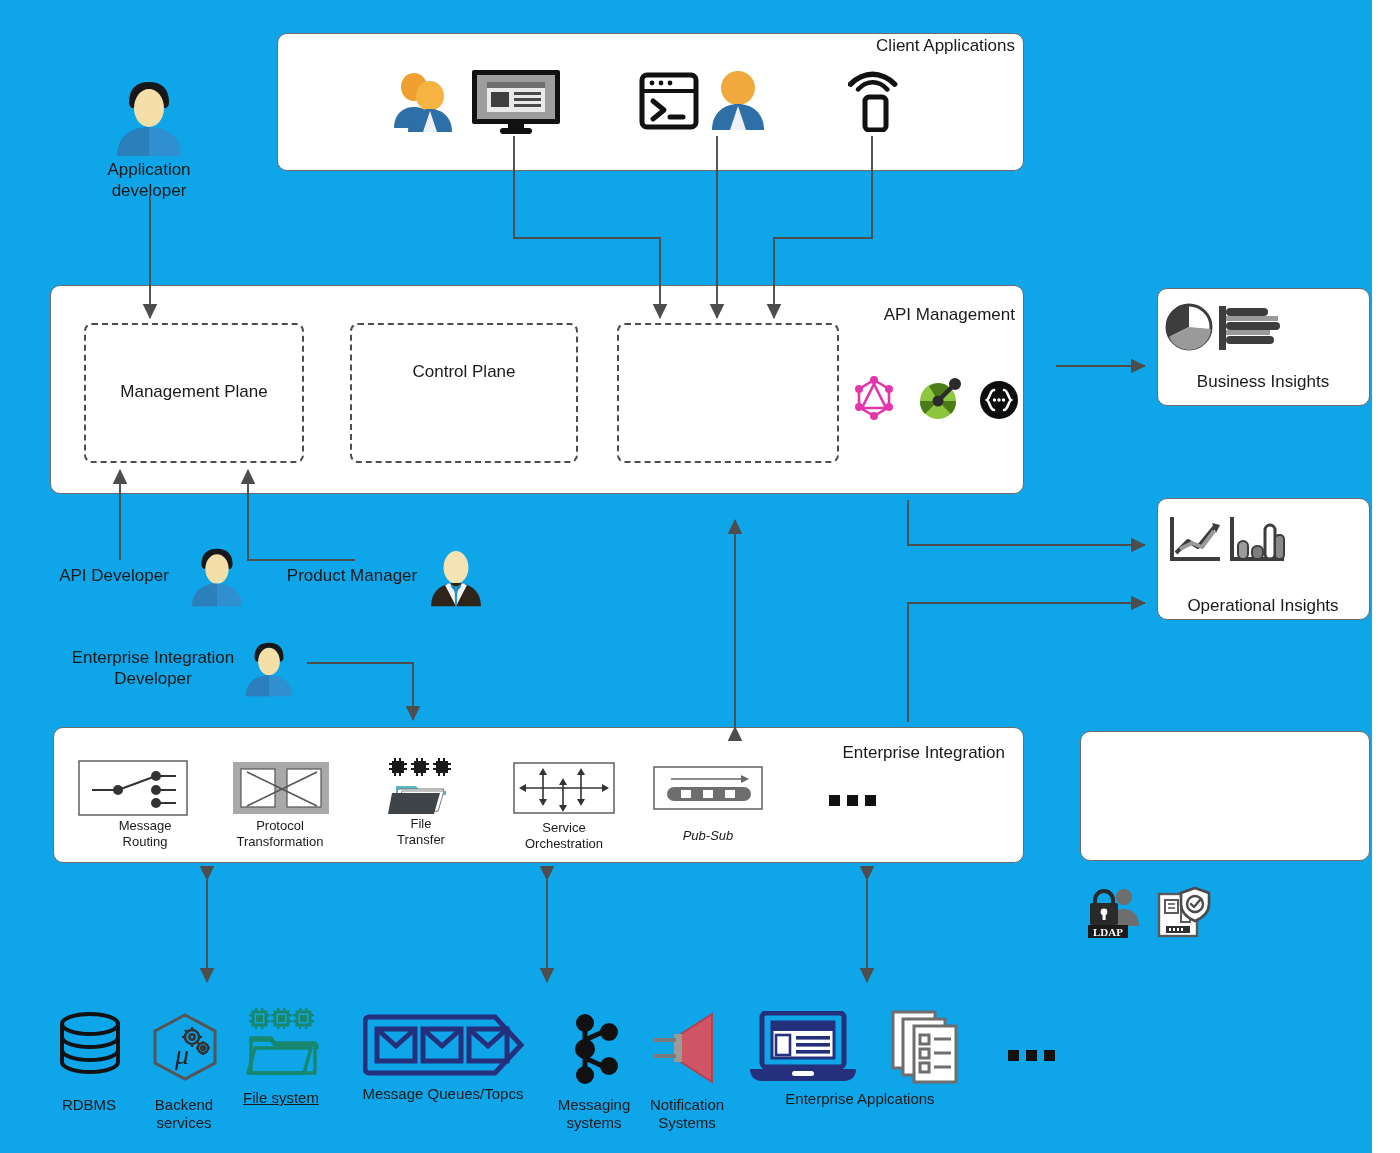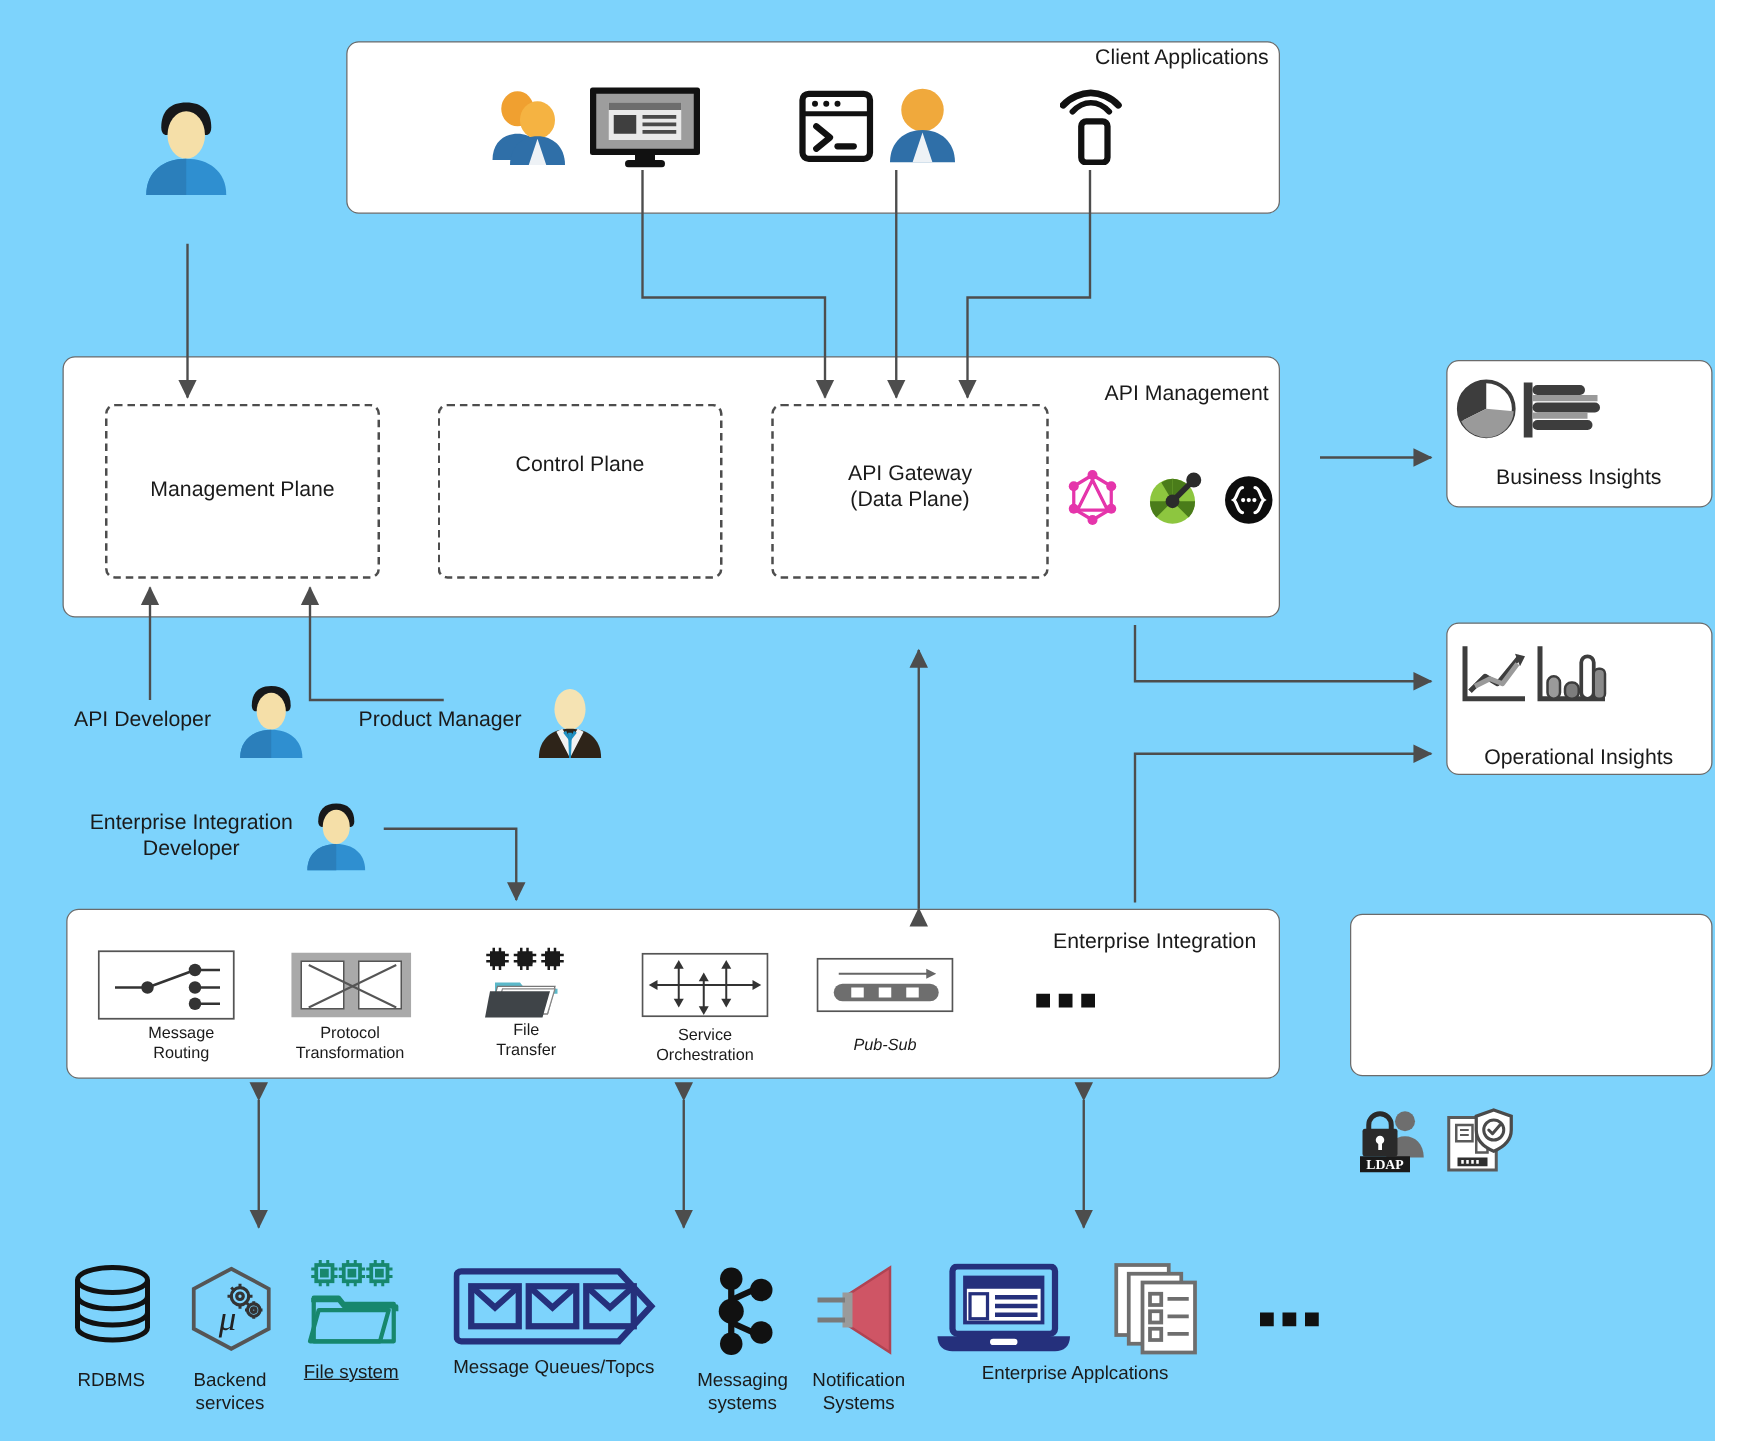--- a/index.html
+++ b/index.html
@@ -1,17 +1,17 @@
 <!DOCTYPE html>
 <html><head>
 <meta charset="utf-8">
 <style>
   html,body{margin:0;padding:0;background:#fff;}
   body{font-family:"Liberation Sans",sans-serif;color:#1a1a1a;}
-  #canvas{position:relative;width:1372px;height:1153px;overflow:hidden;background:#7dd3fc;}
+  #canvas{position:relative;width:1372px;height:1153px;overflow:hidden;background:#0ea5e9;}
   .box{position:absolute;border:1.6px solid #6b6b6b;border-radius:10px;background:#fff;box-sizing:border-box;}
   .dashed{position:absolute;border:2px dashed #4d4d4d;border-radius:8px;background:#fff;box-sizing:border-box;}
   .lbl{position:absolute;font-size:17px;color:#1a1a1a;text-align:center;line-height:1.22;white-space:pre-line;}
   .lbl-sm{font-size:13px;}
   .lbl-md{font-size:15px;}
   svg.over{position:absolute;left:0;top:0;width:1400px;height:1153px;pointer-events:none;}
   .ico{position:absolute;}
   .dots{position:absolute;display:flex;gap:7px;}
   .dots i{display:block;width:11px;height:11px;background:#111;}
 </style>
@@ -81,22 +81,20 @@
   <div class="box" style="left:50px;top:285px;width:974px;height:209px;"></div>
   <div class="lbl" style="left:835px;top:305px;width:180px;text-align:right;">API Management</div>
 
   <div class="dashed" style="left:84px;top:323px;width:220px;height:140px;"></div>
   <div class="lbl" style="left:194px;top:382px;width:220px;margin-left:-110px;">Management Plane</div>
 
   <div class="dashed" style="left:350px;top:323px;width:228px;height:140px;"></div>
   <div class="lbl" style="left:464px;top:362px;width:220px;margin-left:-110px;">Control Plane</div>
 
   <div class="dashed" style="left:617px;top:323px;width:222px;height:140px;"></div>
-  <div class="lbl" style="left:728px;top:369px;width:220px;margin-left:-110px;">API Gateway
-(Data Plane)</div>
 
   <div class="ico" style="left:853px;top:375px;">
     <svg width="42" height="46" viewBox="0 0 42 46">
       <g stroke="#e535ab" stroke-width="2.6" fill="none">
         <path d="M21 5 L36 14 L36 32 L21 41 L6 32 L6 14 Z"></path>
         <path d="M21 9 L33 33 L9 33 Z"></path>
       </g>
       <g fill="#e535ab">
         <circle cx="21" cy="5" r="4"></circle>
           <circle cx="36" cy="14" r="4"></circle>
@@ -140,20 +138,22 @@
   </div>
 
   <div class="ico" style="left:113px;top:78px;">
     <svg width="72" height="78" viewBox="0 0 72 78">
       <path d="M16 24c0-13 7-20 20-20s20 7 20 20c0 4-2 6-4 6H20c-2 0-4-2-4-6z" fill="#17181a"></path>
       <ellipse cx="36" cy="30" rx="15" ry="19" fill="#f5dfa8"></ellipse>
       <path d="M4 78c0-19 14-29 32-29s32 10 32 29z" fill="#2f8fd0"></path>
       <path d="M4 78c0-19 14-29 32-29v29z" fill="#2b7fbb"></path>
     </svg>
   </div>
+  <div class="lbl" style="left:149px;top:160px;width:200px;margin-left:-100px;">Application
+developer</div>
 
   <div class="lbl" style="left:114px;top:566px;width:200px;margin-left:-100px;">API Developer</div>
   <div class="ico" style="left:189px;top:545px;">
     <svg width="56" height="62" viewBox="0 0 72 78">
       <path d="M16 24c0-13 7-20 20-20s20 7 20 20c0 4-2 6-4 6H20c-2 0-4-2-4-6z" fill="#17181a"></path>
       <ellipse cx="36" cy="30" rx="15" ry="19" fill="#f5dfa8"></ellipse>
       <path d="M4 78c0-19 14-29 32-29s32 10 32 29z" fill="#2f8fd0"></path>
       <path d="M4 78c0-19 14-29 32-29v29z" fill="#2b7fbb"></path>
     </svg>
   </div>

